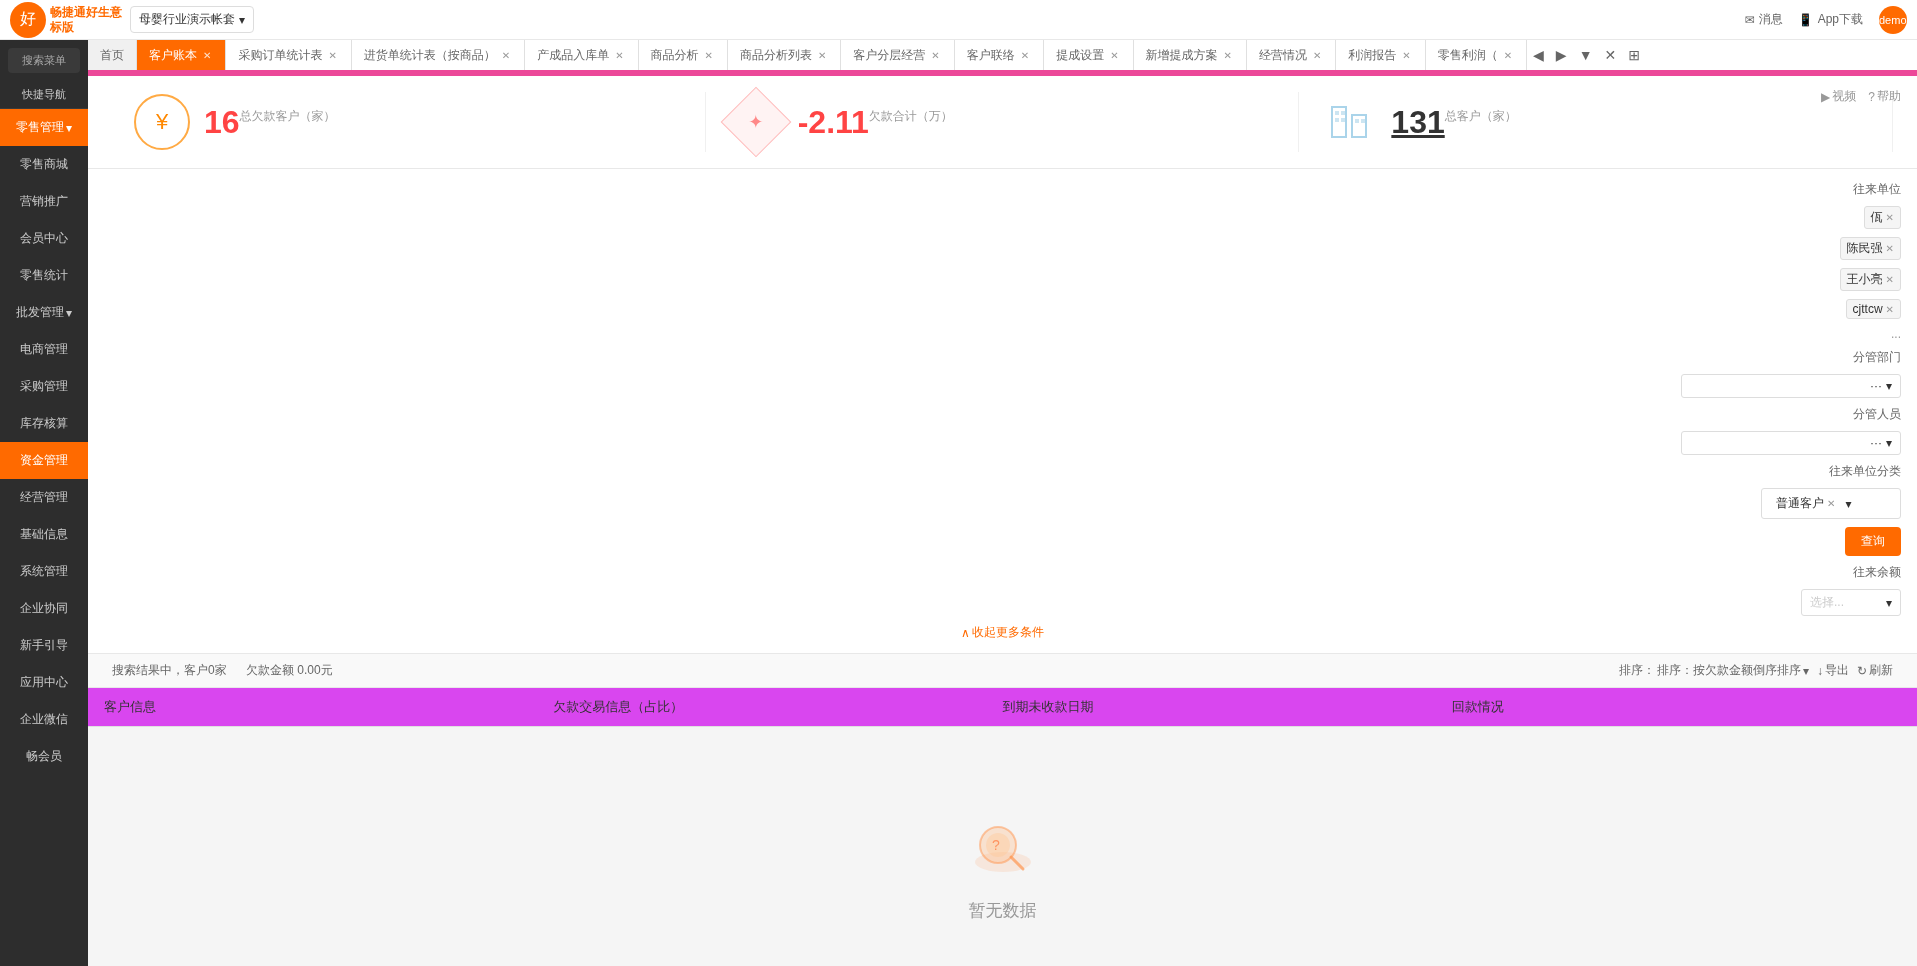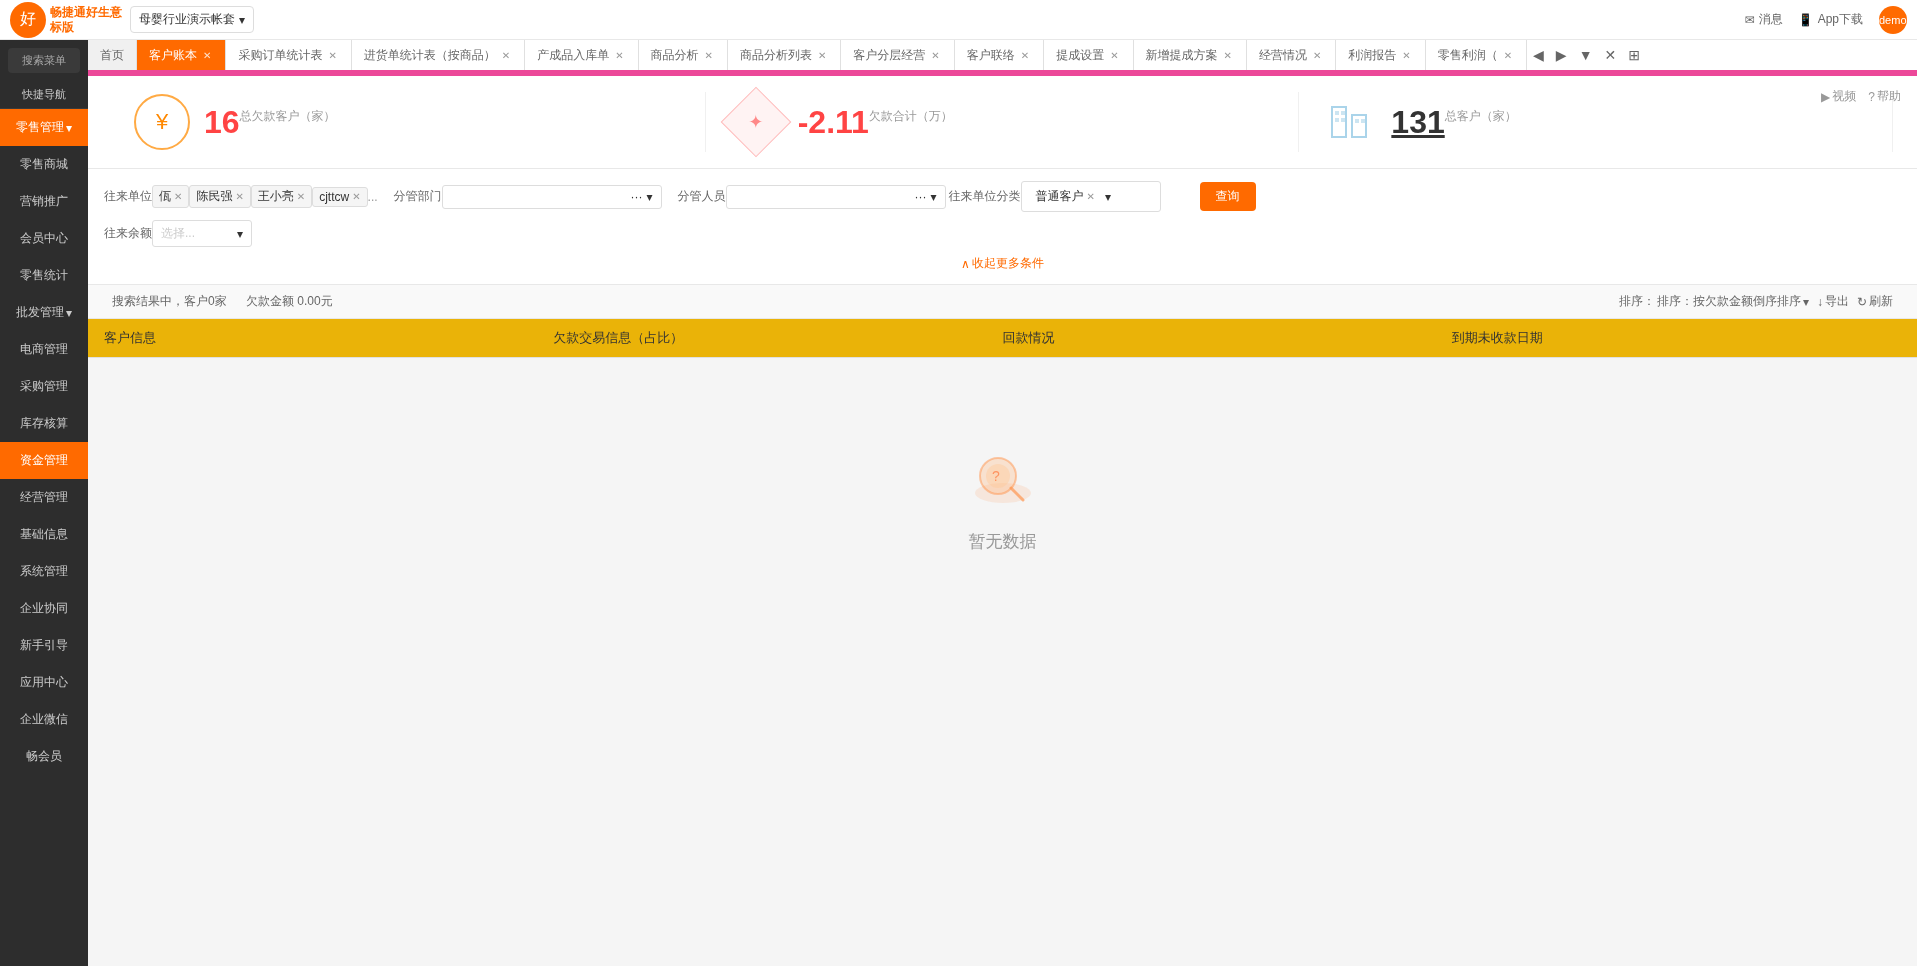--- a/index.html
+++ b/index.html
@@ -48,39 +48,39 @@
     .stat-value { font-size: 32px; font-weight: bold; }
     .stat-value.red { color: #ff4444; }
     .stat-value.dark { color: #333; text-decoration: underline; }
     .stat-label { color: #999; font-size: 12px; margin-top: 4px; }
     .stat-text-block { display: flex; flex-direction: row; }
     .stats-help { position: absolute; right: 16px; top: 12px; display: flex; gap: 12px; }
     .help-btn { color: #999; font-size: 12px; cursor: pointer; display: flex; align-items: center; gap: 2px; }
 
     
     .filter-area { background: #fff; padding: 12px 16px; border-bottom: 1px solid #e8e8e8; }
-    .filter-row { display: flex; align-items: center; margin-bottom: 8px; flex-wrap: wrap; }
+    .filter-row { display: flex; align-items: flex-end; gap: 8px; margin-bottom: 8px; flex-wrap: wrap; flex-direction: column; }
     .filter-label { color: #666; font-size: 12px; white-space: nowrap; }
     .filter-tag { background: #f5f5f5; border: 1px solid #ddd; border-radius: 3px; padding: 2px 6px; font-size: 12px; color: #333; display: flex; align-items: center; gap: 3px; }
     .filter-tag-close { color: #999; cursor: pointer; font-size: 10px; }
     .filter-more { color: #999; cursor: pointer; font-size: 12px; }
     .filter-select { border: 1px solid #ddd; border-radius: 3px; padding: 4px 8px; font-size: 12px; color: #333; display: flex; align-items: center; gap: 4px; min-width: 140px; cursor: pointer; }
     .filter-select-wide { min-width: 220px; }
     .collapse-btn { color: #ff6a00; font-size: 12px; cursor: pointer; display: flex; align-items: center; gap: 2px; text-align: center; margin: 0 auto; }
     .filter-bottom-row { display: flex; justify-content: center; }
 
     
     .result-bar { background: #f9f9f9; padding: 8px 24px; display: flex; align-items: center; justify-content: space-between; border-bottom: 1px solid #e8e8e8; }
     .result-info { font-size: 12px; color: #666; }
     .result-actions { display: flex; align-items: center; gap: 8px; font-size: 12px; color: #666; }
     .sort-select { display: flex; align-items: center; gap: 2px; color: #666; cursor: pointer; }
     .action-btn { display: flex; align-items: center; gap: 2px; color: #666; cursor: pointer; }
 
     
-    .table-header { background: #eab308; padding: 10px 16px; display: flex; border-bottom: 1px solid #e0e0e0; }
+    .table-header { background: #d946ef; padding: 10px 16px; display: flex; border-bottom: 1px solid #e0e0e0; }
     .table-col { flex: 1; font-size: 13px; color: #333; font-weight: 500; }
     .table-col.wide { flex: 2; }
 
     
     .empty-state { display: flex; flex-direction: column; align-items: center; justify-content: center; padding: 80px 0; }
     .empty-icon { width: 80px; height: 80px; margin-bottom: 12px; }
     .empty-text { color: #999; font-size: 17px; }
 
     
     .btn-primary { background: #ff6a00; color: white; border: none; border-radius: 4px; padding: 6px 16px; font-size: 12px; cursor: pointer; margin-left: 39px; }
@@ -367,22 +367,22 @@
             <div class="action-btn">
               <span>↻</span>
               <span>刷新</span>
             </div>
           </div>
         </div>
 
         <div class="table-header">
           <div class="table-col wide">客户信息</div>
           <div class="table-col wide">欠款交易信息（占比）</div>
+          <div class="table-col wide">到期未收款日期</div>
           <div class="table-col wide">回款情况</div>
-          <div class="table-col wide">到期未收款日期</div>
         </div>
 
         <div class="empty-state">
           <div class="empty-icon">
             
             <svg width="80" height="80" viewBox="0 0 80 80">
               <ellipse cx="40" cy="55" rx="28" ry="10" fill="rgba(255,150,80,0.15)"></ellipse>
               <circle cx="35" cy="38" r="18" fill="rgba(255,180,120,0.3)" stroke="rgba(255,150,80,0.5)" stroke-width="2"></circle>
               <circle cx="35" cy="38" r="12" fill="rgba(255,200,150,0.4)"></circle>
               <line x1="48" y1="50" x2="60" y2="62" stroke="rgba(255,150,80,0.7)" stroke-width="3" stroke-linecap="round"></line>

